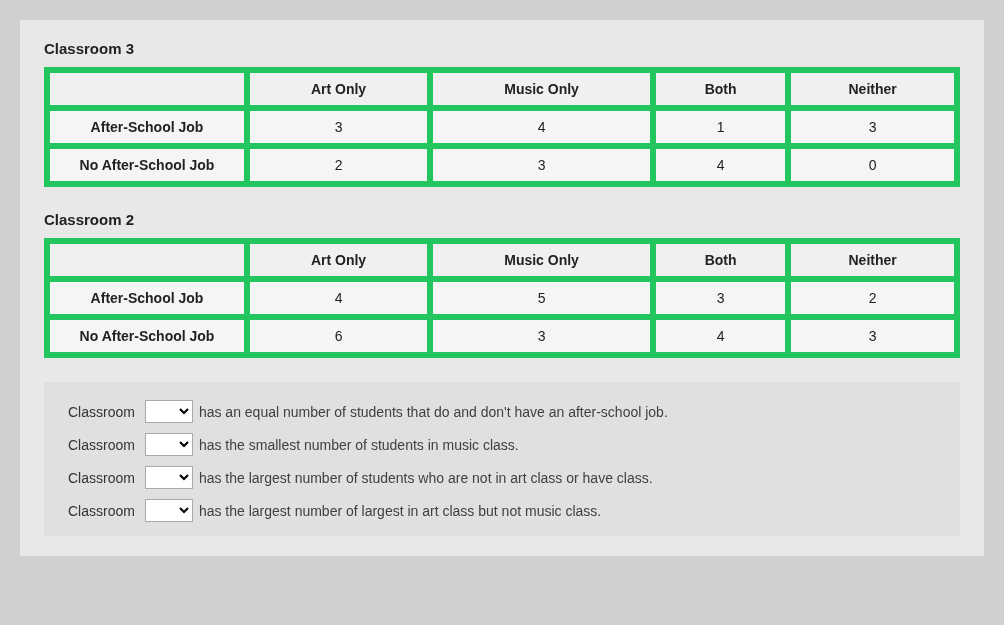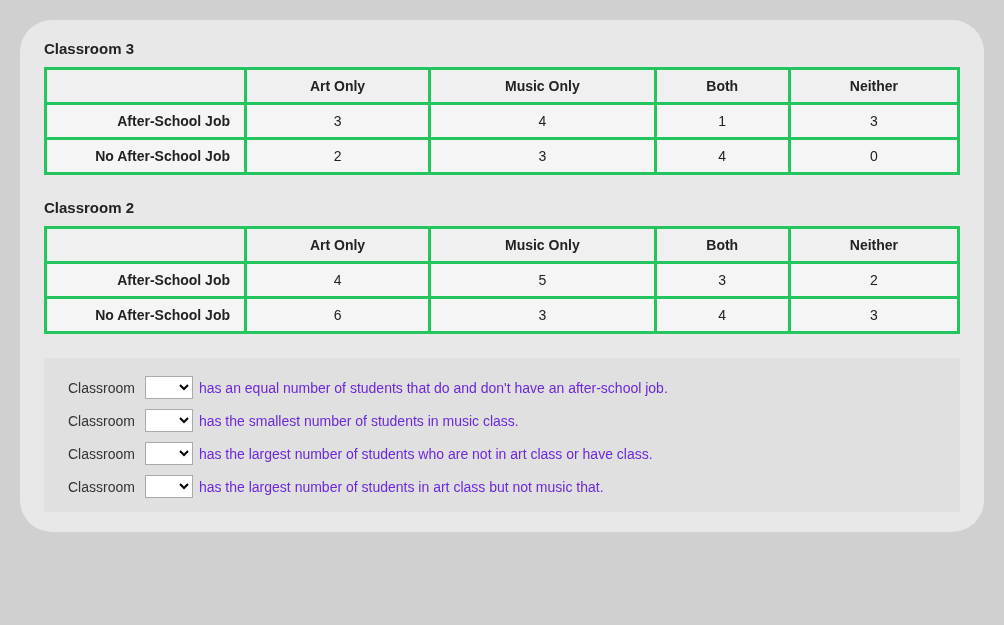--- a/index.html
+++ b/index.html
@@ -9,52 +9,51 @@
       background: #d0d0d0;
       padding: 20px;
       font-size: 14px;
       color: #222;
     }
 
     .container {
       background: #e8e8e8;
       padding: 20px 24px;
       max-width: 980px;
-      border-radius: 32px;
     }
 
     .section-title {
       font-weight: bold;
       font-size: 15px;
       margin-bottom: 10px;
     }
 
     .table-wrapper {
       margin-bottom: 24px;
     }
 
     table {
       width: 100%;
       border-collapse: collapse;
       background: #f5f5f5;
     }
 
     th, td {
-      border: 3px solid #22c55e;
+      border: 6px solid #22c55e;
       padding: 8px 14px;
       text-align: center;
     }
 
     th {
       font-weight: bold;
       background: #f0f0f0;
     }
 
     td:first-child, th:first-child {
-      text-align: right;
+      text-align: center;
       width: 200px;
     }
 
     td:first-child {
       font-weight: bold;
     }
 
     .questions-section {
       background: #e0e0e0;
       padding: 18px 16px 14px 16px;
@@ -84,21 +83,21 @@
       padding: 2px 4px;
       font-size: 13px;
       border: 1px solid #aaa;
       background: #fff;
       appearance: auto;
       min-width: 48px;
     }
 
     .q-text {
       font-size: 14px;
-      color: #6d28d9;
+      color: #404040;
     }
   </style>
 </head>
 <body>
 
 <div class="container">
 
   <div class="table-wrapper">
     <div class="section-title">Classroom 3</div>
     <table>
@@ -201,18 +200,18 @@
 
     <div class="question-row">
       <span class="q-label">Classroom</span>
       <select class="q-select">
         <option value=""></option>
         <option value="1">1</option>
         <option value="2">2</option>
         <option value="3">3</option>
         <option value="4">4</option>
       </select>
-      <span class="q-text">has the largest number of students in art class but not music that.</span>
+      <span class="q-text">has the largest number of largest in art class but not music class.</span>
     </div>
 
   </div>
 
 </div>
 
 </body></html>

